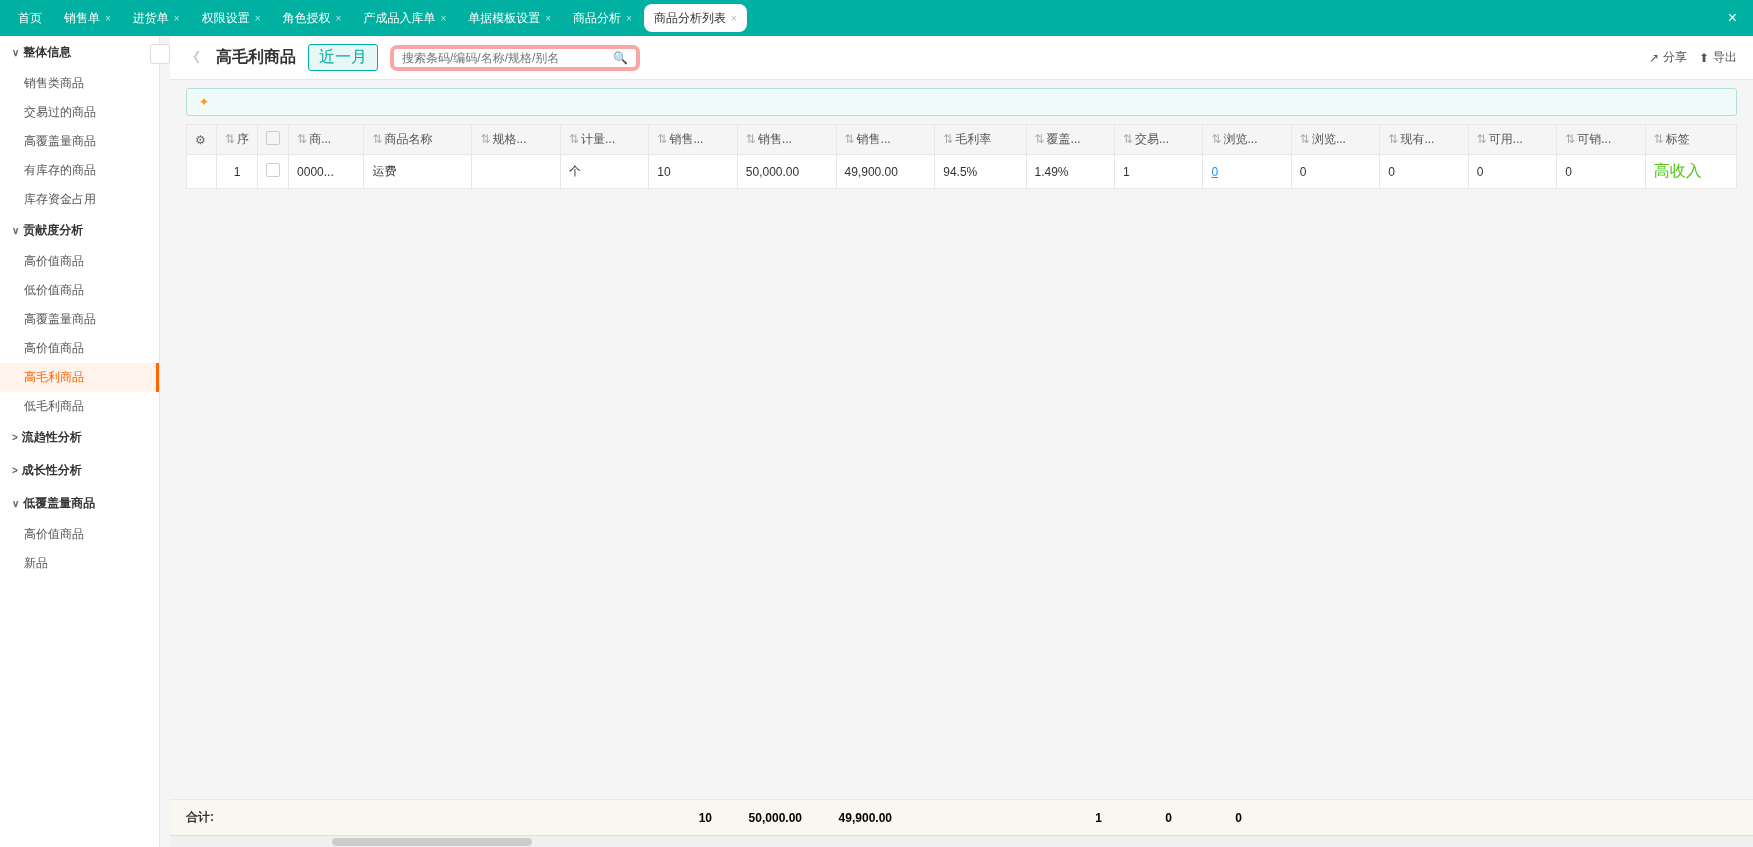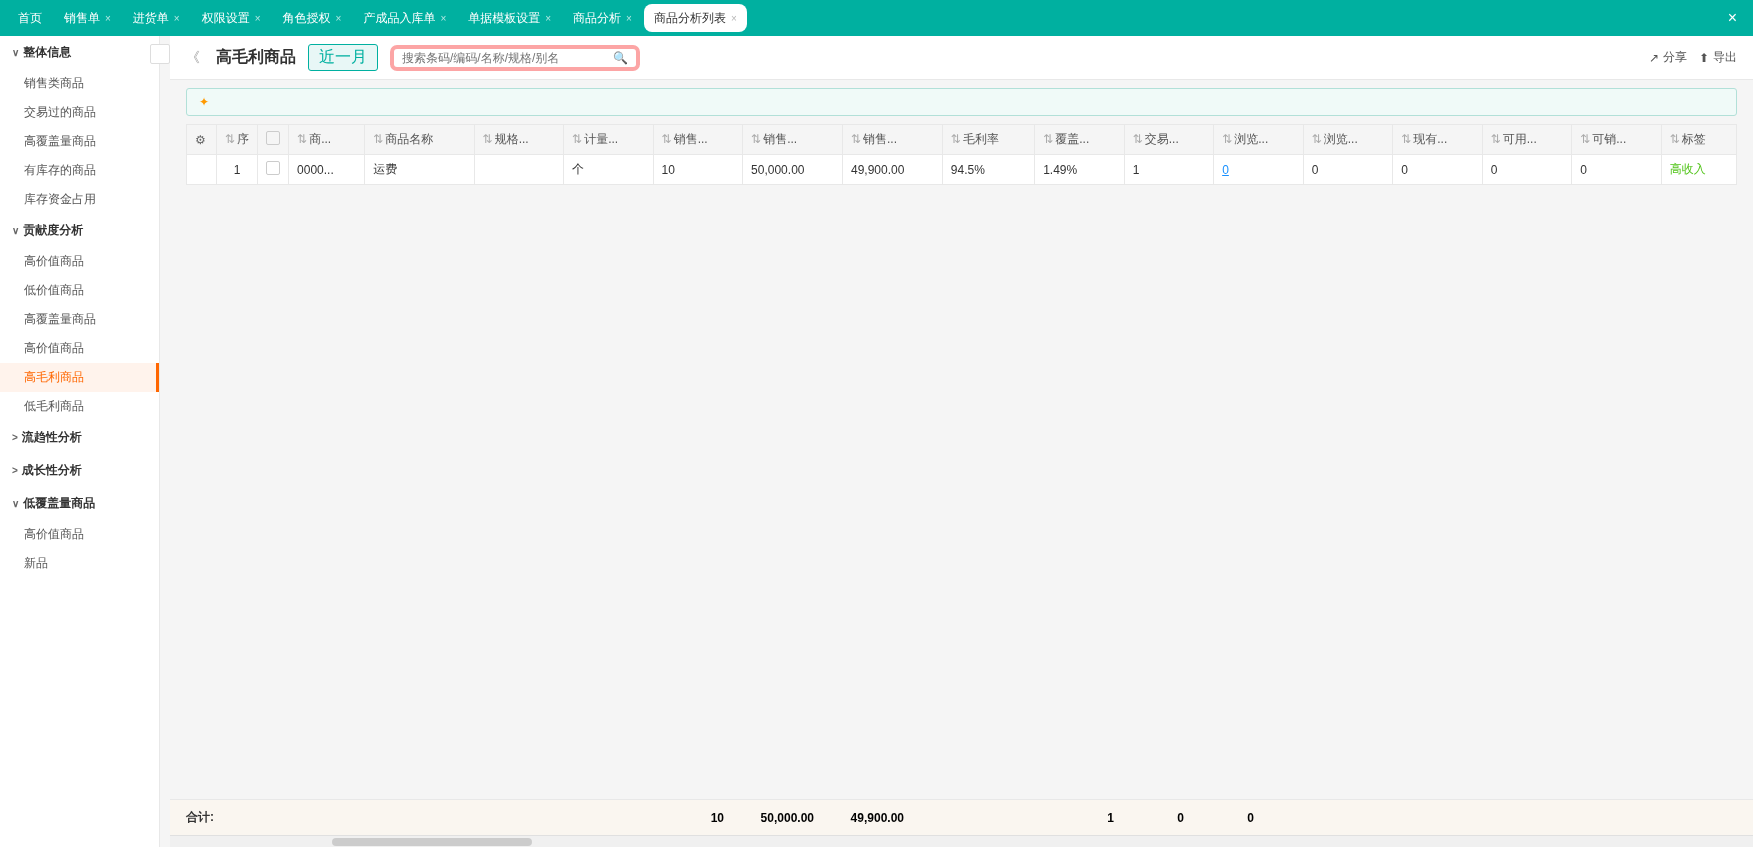--- a/index.html
+++ b/index.html
@@ -204,32 +204,32 @@
       text-align: left;
       font-size: 12px;
     }
     td {
       padding: 6px 8px;
       border: 1px solid #e8e8e8;
       color: #333;
       font-size: 12px;
       white-space: nowrap;
     }
-    .tag-high { color: #52c41a; font-size: 12px; }
+    .tag-high { color: #52c41a; font-size: 16px; }
     .link-cell { color: #1890ff; text-decoration: underline; cursor: pointer; }
 
     
     .footer-bar {
       height: 36px;
       background: #faf6f0;
       border-top: 1px solid #e8e8e8;
       display: flex;
       align-items: center;
       padding: 0 16px;
-      gap: 28px;
+      gap: 16px;
     }
     .footer-label { color: #333; font-weight: bold; }
 
     
     .scroll-area {
       height: 12px;
       background: #f0f0f0;
       border-top: 1px solid #e0e0e0;
       display: flex;
       align-items: center;

